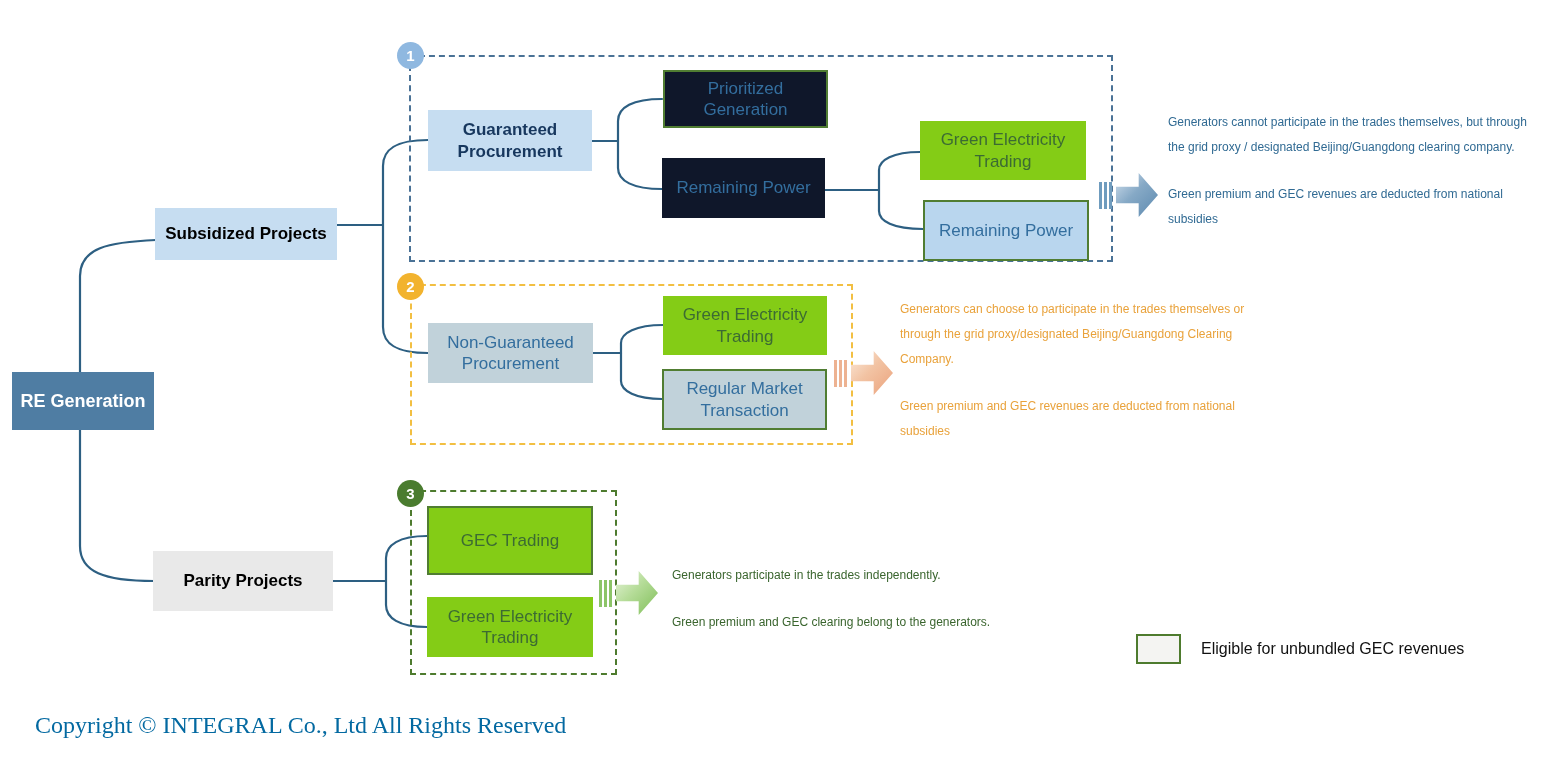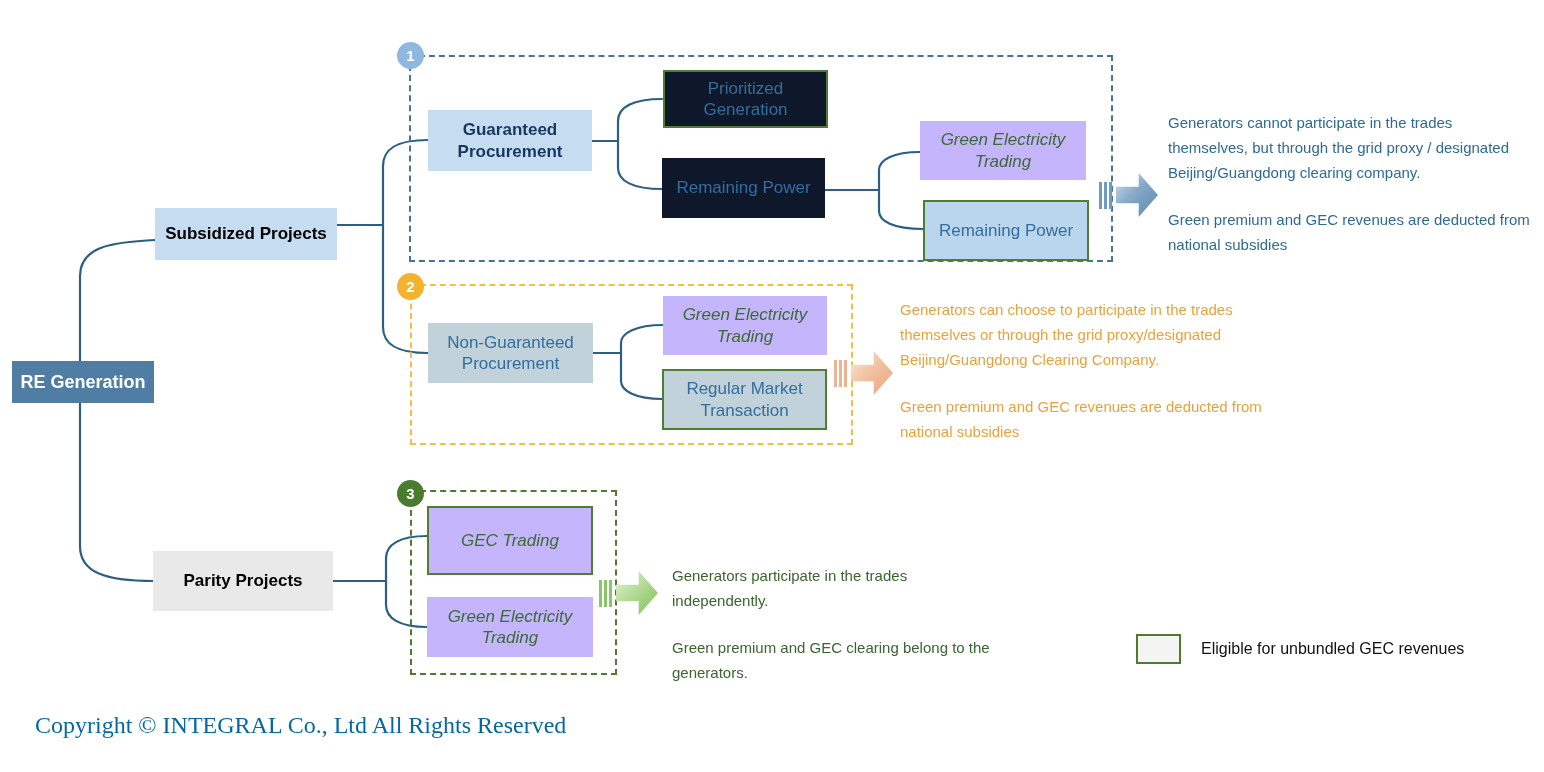--- a/index.html
+++ b/index.html
@@ -24,21 +24,21 @@
     font-size: 17px;
     line-height: 1.25;
     padding: 4px 6px;
   }
   .root-node       { background: #4f7da3; color: #ffffff; font-weight: bold; font-size: 18px; }
   .lightblue       { background: #0f172a; color: #336e9e; }
   .lightblue-bold  { background: #c6ddf1; color: #000000; font-weight: bold; }
   .guaranteed      { background: #c6ddf1; color: #17375e; font-weight: bold; }
   .gray            { background: #e9e9e9; color: #000000; font-weight: bold; }
   .grayblue        { background: #c1d2da; color: #336e9e; }
-  .green           { background: #c4b5fd; color: #3c6b33; font-style: italic; }
+  .green           { background: #84cc16; color: #3c6b33; }
   .green-border    { border: 2.5px solid #507d32; }
   .blue2           { background: #b9d6ee; color: #336e9e; }
 
   .dashed-zone { position: absolute; }
   .zone1 { border: 2px dashed #4a7296; }
   .zone2 { border: 2px dashed #f2bf42; }
   .zone3 { border: 2px dashed #4e7b2e; }
 
   .badge {
     position: absolute;
@@ -46,21 +46,21 @@
     border-radius: 50%;
     color: #ffffff;
     font-weight: bold;
     font-size: 15px;
     display: flex; align-items: center; justify-content: center;
   }
   .badge1 { background: #8fb8e0; }
   .badge2 { background: #f2b32e; }
   .badge3 { background: #4a7c2f; }
 
-  .note { position: absolute; font-size: 15px; line-height: 25px; }
+  .note { position: absolute; font-size: 12px; line-height: 25px; }
   .note p + p { margin-top: 22px; }
   .note1 { color: #306a93; }
   .note2 { color: #e9a23b; }
   .note3 { color: #3a652e; }
 
   .stripe-arrow { position: absolute; display: flex; align-items: center; height: 44px; }
   .stripe-arrow .bar { width: 3px; height: 27px; margin-right: 2px; }
   .stripe-arrow .head {
     width: 42px; height: 44px; margin-left: 2px;
     clip-path: polygon(0 31%, 54% 31%, 54% 0, 100% 50%, 54% 100%, 54% 69%, 0 69%);
@@ -113,21 +113,21 @@
   </svg>
 
   <div class="dashed-zone zone1" style="left:409px; top:55px; width:704px; height:207px;"></div>
   <div class="dashed-zone zone2" style="left:410px; top:284px; width:443px; height:161px;"></div>
   <div class="dashed-zone zone3" style="left:410px; top:490px; width:207px; height:185px;"></div>
 
   <div class="badge badge1" style="left:397px; top:42px;">1</div>
   <div class="badge badge2" style="left:397px; top:273px;">2</div>
   <div class="badge badge3" style="left:397px; top:480px;">3</div>
 
-  <div class="node root-node" style="left:12px; top:361px; width:142px; height:42px;">RE Generation</div>
+  <div class="node root-node" style="left:12px; top:372px; width:142px; height:58px;">RE Generation</div>
   <div class="node lightblue-bold" style="left:155px; top:208px; width:182px; height:52px;">Subsidized Projects</div>
   <div class="node gray" style="left:153px; top:551px; width:180px; height:60px;">Parity Projects</div>
 
   <div class="node guaranteed" style="left:428px; top:110px; width:164px; height:61px;">Guaranteed Procurement</div>
   <div class="node lightblue green-border" style="left:663px; top:70px; width:165px; height:58px;">Prioritized Generation</div>
   <div class="node lightblue" style="left:662px; top:158px; width:163px; height:60px;">Remaining Power</div>
   <div class="node green" style="left:920px; top:121px; width:166px; height:59px;">Green Electricity Trading</div>
   <div class="node blue2 green-border" style="left:923px; top:200px; width:166px; height:61px;">Remaining Power</div>
 
   <div class="stripe-arrow arrow-blue" style="left:1099px; top:173px;">

